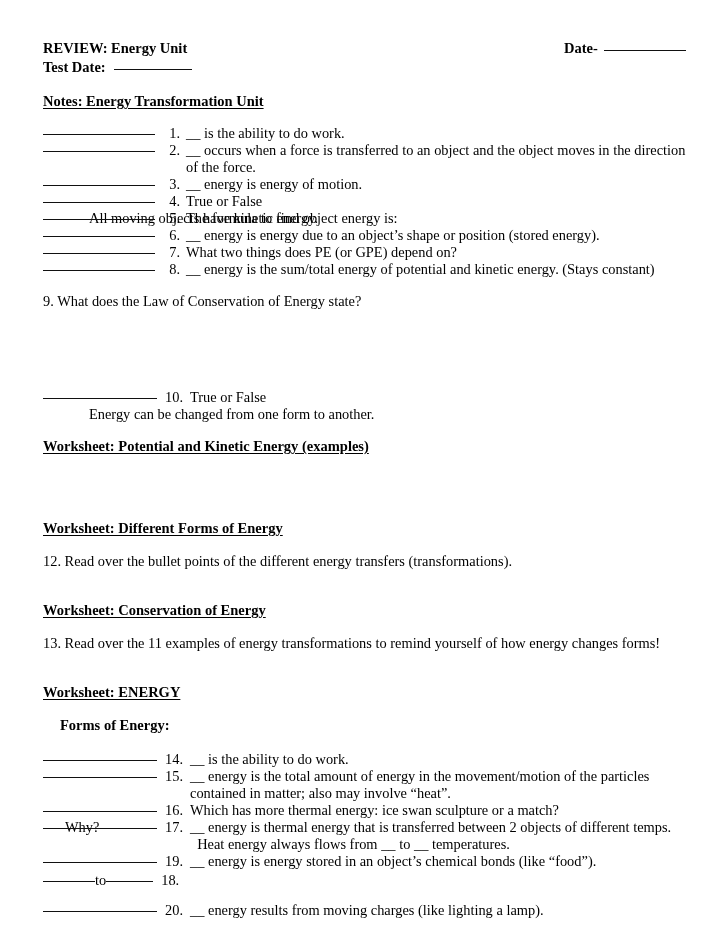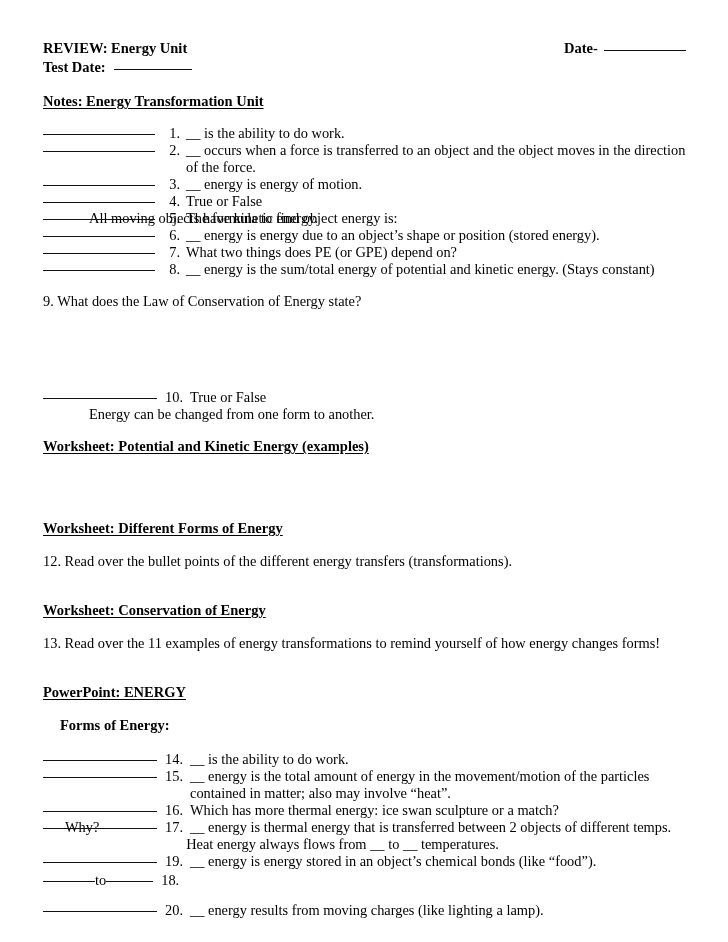--- a/index.html
+++ b/index.html
@@ -106,21 +106,21 @@
   .v-c .blank1 {
     display: inline-block; border-bottom: 1.3px solid #111;
     width: 52px; vertical-align: 3px;
   }
   .v-c .to-word { display: inline-block; margin-top: 36px; }
   .v-c .blank2 {
     display: inline-block; border-bottom: 1.3px solid #111;
     width: 47px; vertical-align: 3px;
   }
   .v-c .num { width: 26px; }
-  .v-c .body { margin-left: 7px; width: 500px; }
+  .v-c .body { margin-left: 18px; width: 500px; }
 
   
   .para {
     position: absolute;
     left: 43px;
     font-size: 14.4px;
     line-height: 16.6px;
     width: 660px;
   }
   .sp-lg::before { content: ""; display: inline-block; width: 46px; }
@@ -182,21 +182,21 @@
   </div>
 
   <div class="sec-head" style="top:438px;">Worksheet:  Potential and Kinetic Energy (examples)</div>
 
   <div class="sec-head" style="top:520px;">Worksheet:  Different Forms of Energy</div>
   <div class="para" style="top:553px;">12.  Read over the bullet points of the different energy transfers (transformations).</div>
 
   <div class="sec-head" style="top:602px;">Worksheet:  Conservation of Energy</div>
   <div class="para" style="top:635px;">13.  Read over the 11 examples of energy transformations to remind yourself of how energy changes forms!</div>
 
-  <div class="sec-head" style="top:684px;">PowerPoint:  ENERGY</div>
+  <div class="sec-head" style="top:684px;">Worksheet:  ENERGY</div>
   <div class="sub-head" style="top:717px;">Forms of Energy:</div>
 
   <div class="item v-b" style="top:751px;">
     <span class="blank"></span><span class="num">14.</span><span class="body">__ is the ability to do work.</span>
   </div>
 
   <div class="item v-b" style="top:768px;">
     <span class="blank"></span><span class="num">15.</span><span class="body">__ energy is the total amount of energy in the movement/motion of the particles contained in matter; also may involve “heat”.</span>
   </div>
 

